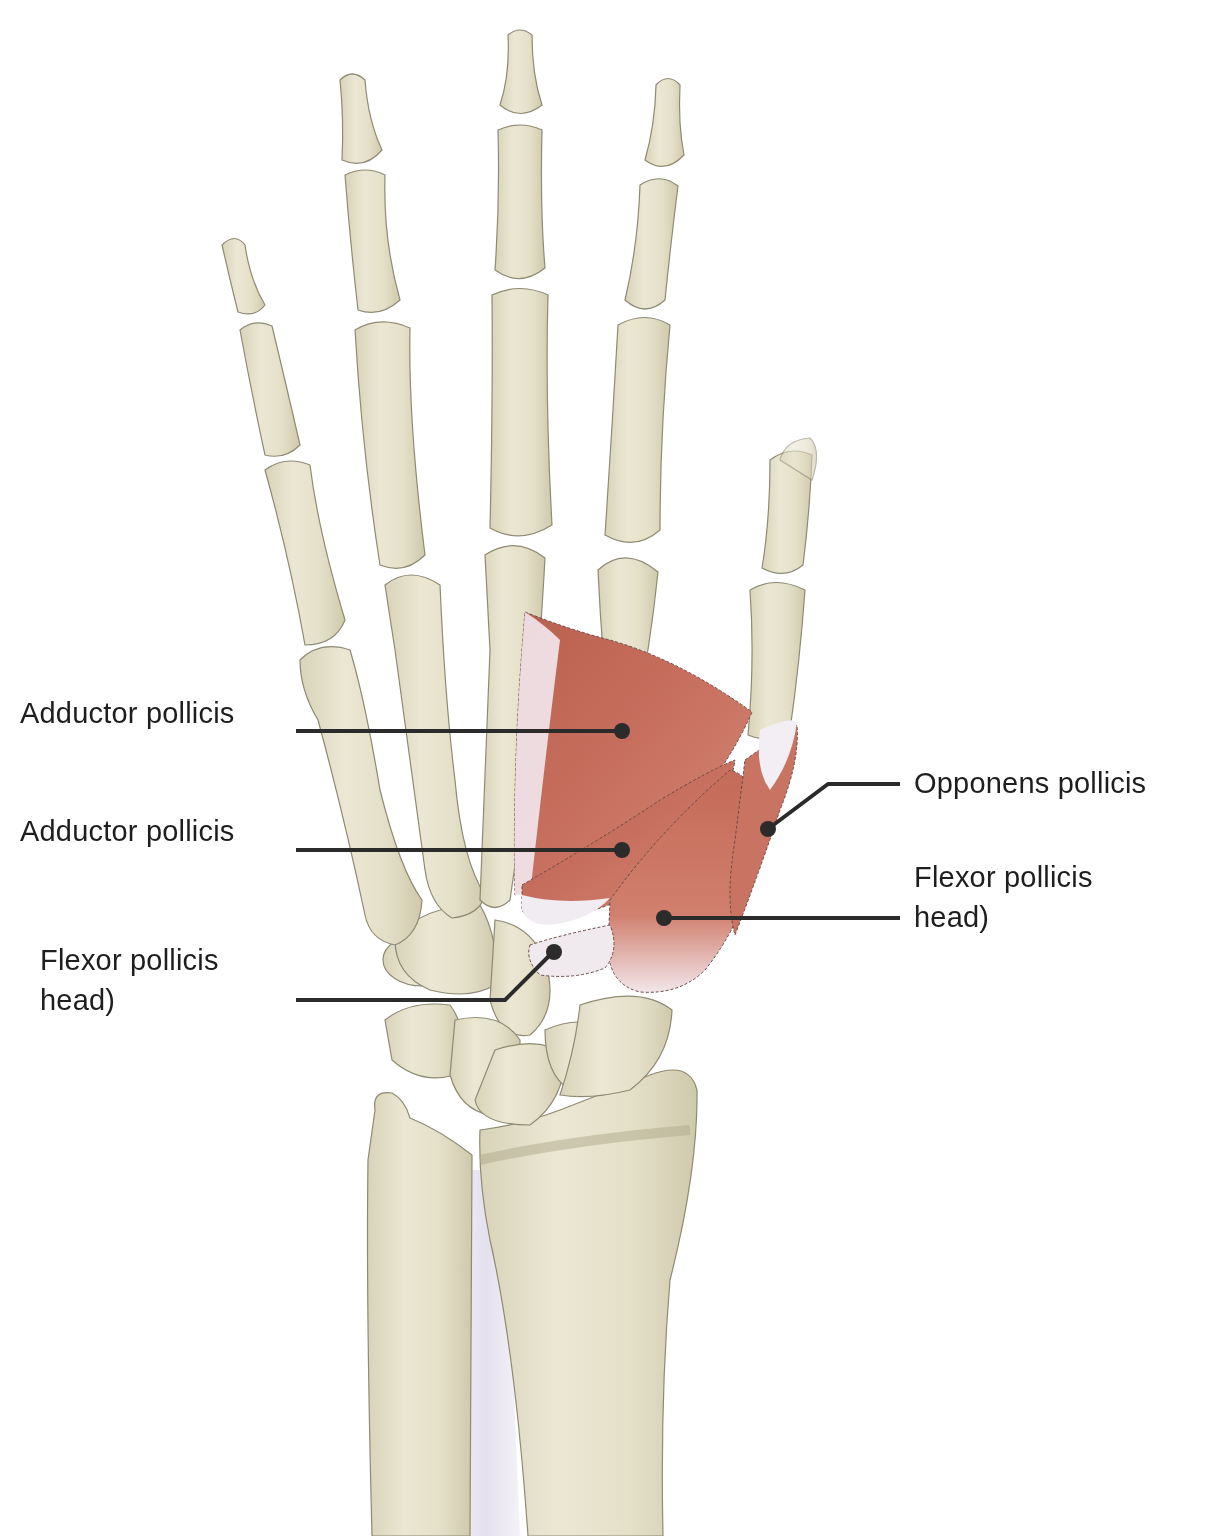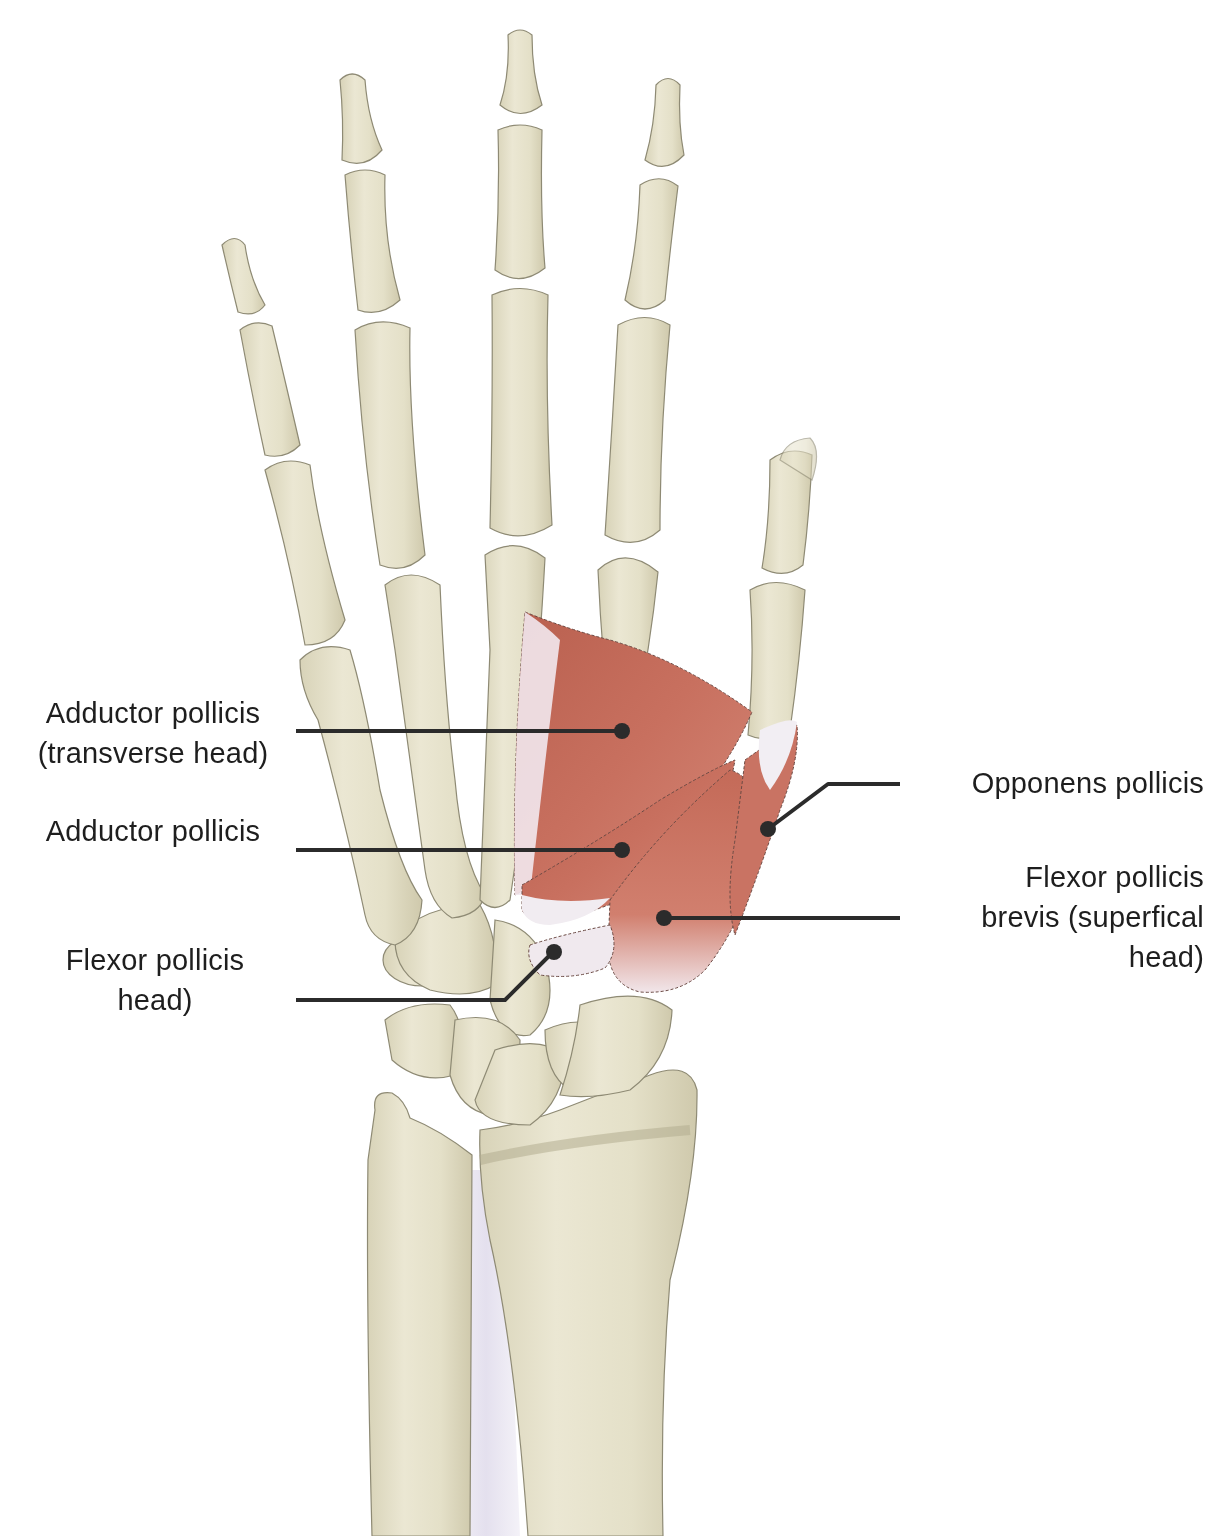--- a/index.html
+++ b/index.html
@@ -1,22 +1,22 @@
 <!DOCTYPE html>
 <html><head>
 <meta charset="utf-8">
 <style>
   html, body { margin:0; padding:0; background:#ffffff; }
   body { width:1208px; height:1536px; position:relative; overflow:hidden;
          font-family:"Liberation Sans", "DejaVu Sans", sans-serif; }
   #illus { position:absolute; left:0; top:0; width:1208px; height:1536px; }
   .label { position:absolute; color:#1e1e1e; font-size:29px; line-height:40px; letter-spacing:0.2px; }
   .label span { display:block; }
-  .center { text-align:center; }
-  .left { text-align:right; }
+  .center { }
+  .left { text-align:left; }
 </style>
 </head>
 <body>
 
 <svg id="illus" viewBox="0 0 1208 1536" xmlns="http://www.w3.org/2000/svg">
   <defs>
     <linearGradient id="boneG" x1="0" x2="1" y1="0" y2="0">
       <stop offset="0" stop-color="#d8d3b8"></stop>
       <stop offset="0.35" stop-color="#ebe7d3"></stop>
       <stop offset="0.7" stop-color="#e4e0c8"></stop>
@@ -113,33 +113,31 @@
     <circle cx="622" cy="731" r="8"></circle>
     <circle cx="622" cy="850" r="8"></circle>
     <circle cx="554" cy="952" r="8"></circle>
     <circle cx="768" cy="829" r="8"></circle>
     <circle cx="664" cy="918" r="8"></circle>
   </g>
 </svg>
 
 <div class="label center" style="left:20px; top:693px; width:266px;">
   <span>Adductor pollicis</span>
-  <span>(transverse head)</span>
 </div>
 
 <div class="label center" style="left:20px; top:811px; width:266px;">
   <span>Adductor pollicis</span>
 </div>
 
 <div class="label center" style="left:40px; top:940px; width:230px;">
   <span>Flexor pollicis</span>
   <span>head)</span>
 </div>
 
 <div class="label left" style="left:914px; top:763px; width:290px;">
   <span>Opponens pollicis</span>
 </div>
 
 <div class="label left" style="left:914px; top:857px; width:290px;">
   <span>Flexor pollicis</span>
-  <span>brevis (superfical</span>
   <span>head)</span>
 </div>
 
 </body></html>

